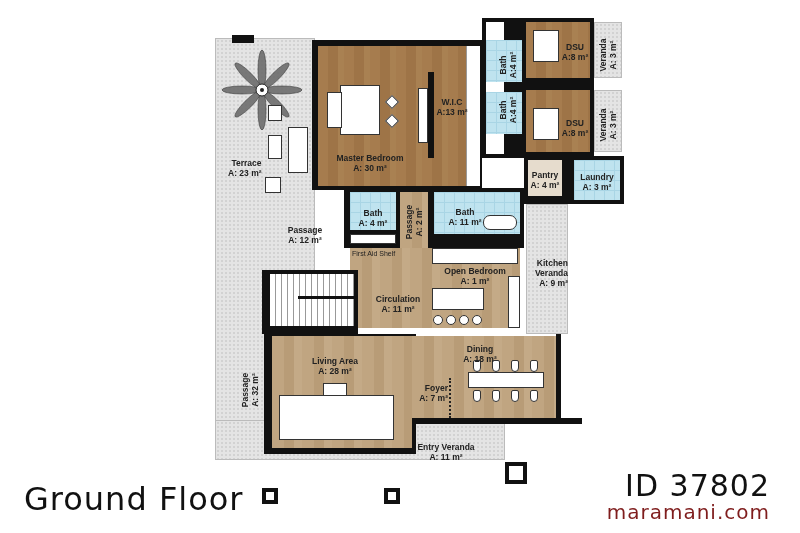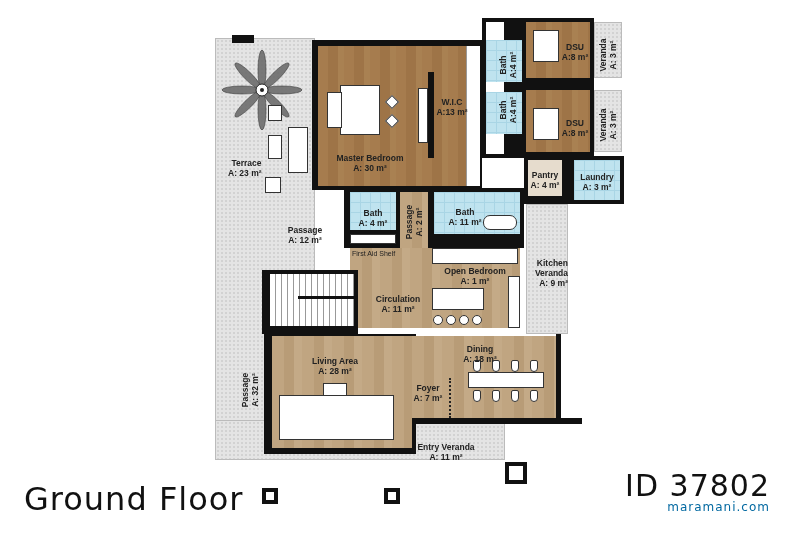--- a/index.html
+++ b/index.html
@@ -9,21 +9,21 @@
   .wood { background:repeating-linear-gradient(90deg,#a67c4e 0 10px,#9e7447 10px 20px,#a98152 20px 26px); }
   .woodlight { background:repeating-linear-gradient(90deg,#c0a581 0 12px,#b89c77 12px 22px,#c4aa87 22px 30px); }
   .tile { background:#bfe3ef; background-image:linear-gradient(#a9d5e5 1px,transparent 1px),linear-gradient(90deg,#a9d5e5 1px,transparent 1px); background-size:10px 10px; }
   .paving { background:#e4e4e4; background-image:radial-gradient(#d2d2d2 1px,transparent 1px); background-size:4px 4px; }
   .beige { background:#e6dccd; }
   .lbl { position:absolute; font-size:8.5px; font-weight:bold; color:#222; text-align:center; line-height:10px; white-space:nowrap; }
   .vert { transform:rotate(-90deg); transform-origin:center; }
   .furn { position:absolute; background:#fff; border:1px solid #333; box-sizing:border-box; }
   .title { position:absolute; left:24px; top:480px; font-size:32px; letter-spacing:1px; color:#111; font-family:"DejaVu Sans", sans-serif; font-weight:normal; }
   .planid { position:absolute; right:30px; top:468px; font-size:30px; color:#111; font-family:"DejaVu Sans", sans-serif; letter-spacing:1px; }
-  .site { position:absolute; right:30px; top:500px; font-size:12px; color:#0369a1; font-family:"DejaVu Sans", sans-serif; letter-spacing:1px; }
+  .site { position:absolute; right:30px; top:500px; font-size:20px; color:#7f1d1d; font-family:"DejaVu Sans", sans-serif; letter-spacing:1px; }
   .chair { position:absolute; width:8px; height:12px; background:#fff; border:1px solid #333; border-radius:3px 3px 6px 6px; box-sizing:border-box; }
   .stool { position:absolute; width:10px; height:10px; border-radius:50%; background:#fff; border:1px solid #333; box-sizing:border-box; }
 </style>
 </head>
 <body>
 
 <div class="abs paving" style="left:215px;top:38px;width:100px;height:420px;border:1px solid #bbb;"></div>
 <div class="abs paving" style="left:215px;top:420px;width:290px;height:40px;border:1px solid #bbb;"></div>
 <div class="abs wall" style="left:232px;top:35px;width:22px;height:8px;"></div>
 
@@ -196,21 +196,21 @@
 <div class="chair" style="left:473px;top:390px;"></div>
 <div class="chair" style="left:492px;top:390px;"></div>
 <div class="chair" style="left:511px;top:390px;"></div>
 <div class="chair" style="left:530px;top:390px;"></div>
 <div class="abs" style="left:449px;top:378px;width:2px;height:40px;border-left:2px dotted #222;"></div>
 
 <div class="lbl" style="left:460px;top:344px;width:40px;">
   <div>Dining</div>
   <div>A: 18 m²</div>
 </div>
-<div class="lbl" style="left:408px;top:383px;width:40px;">
+<div class="lbl" style="left:408px;top:383px;width:40px;text-align:right;">
   <div>Foyer</div>
   <div>A: 7 m²</div>
 </div>
 
 <div class="lbl vert" style="left:225px;top:380px;width:50px;">
   <div>Passage</div>
   <div>A: 32 m²</div>
 </div>
 
 <div class="lbl" style="left:414px;top:442px;width:64px;">

